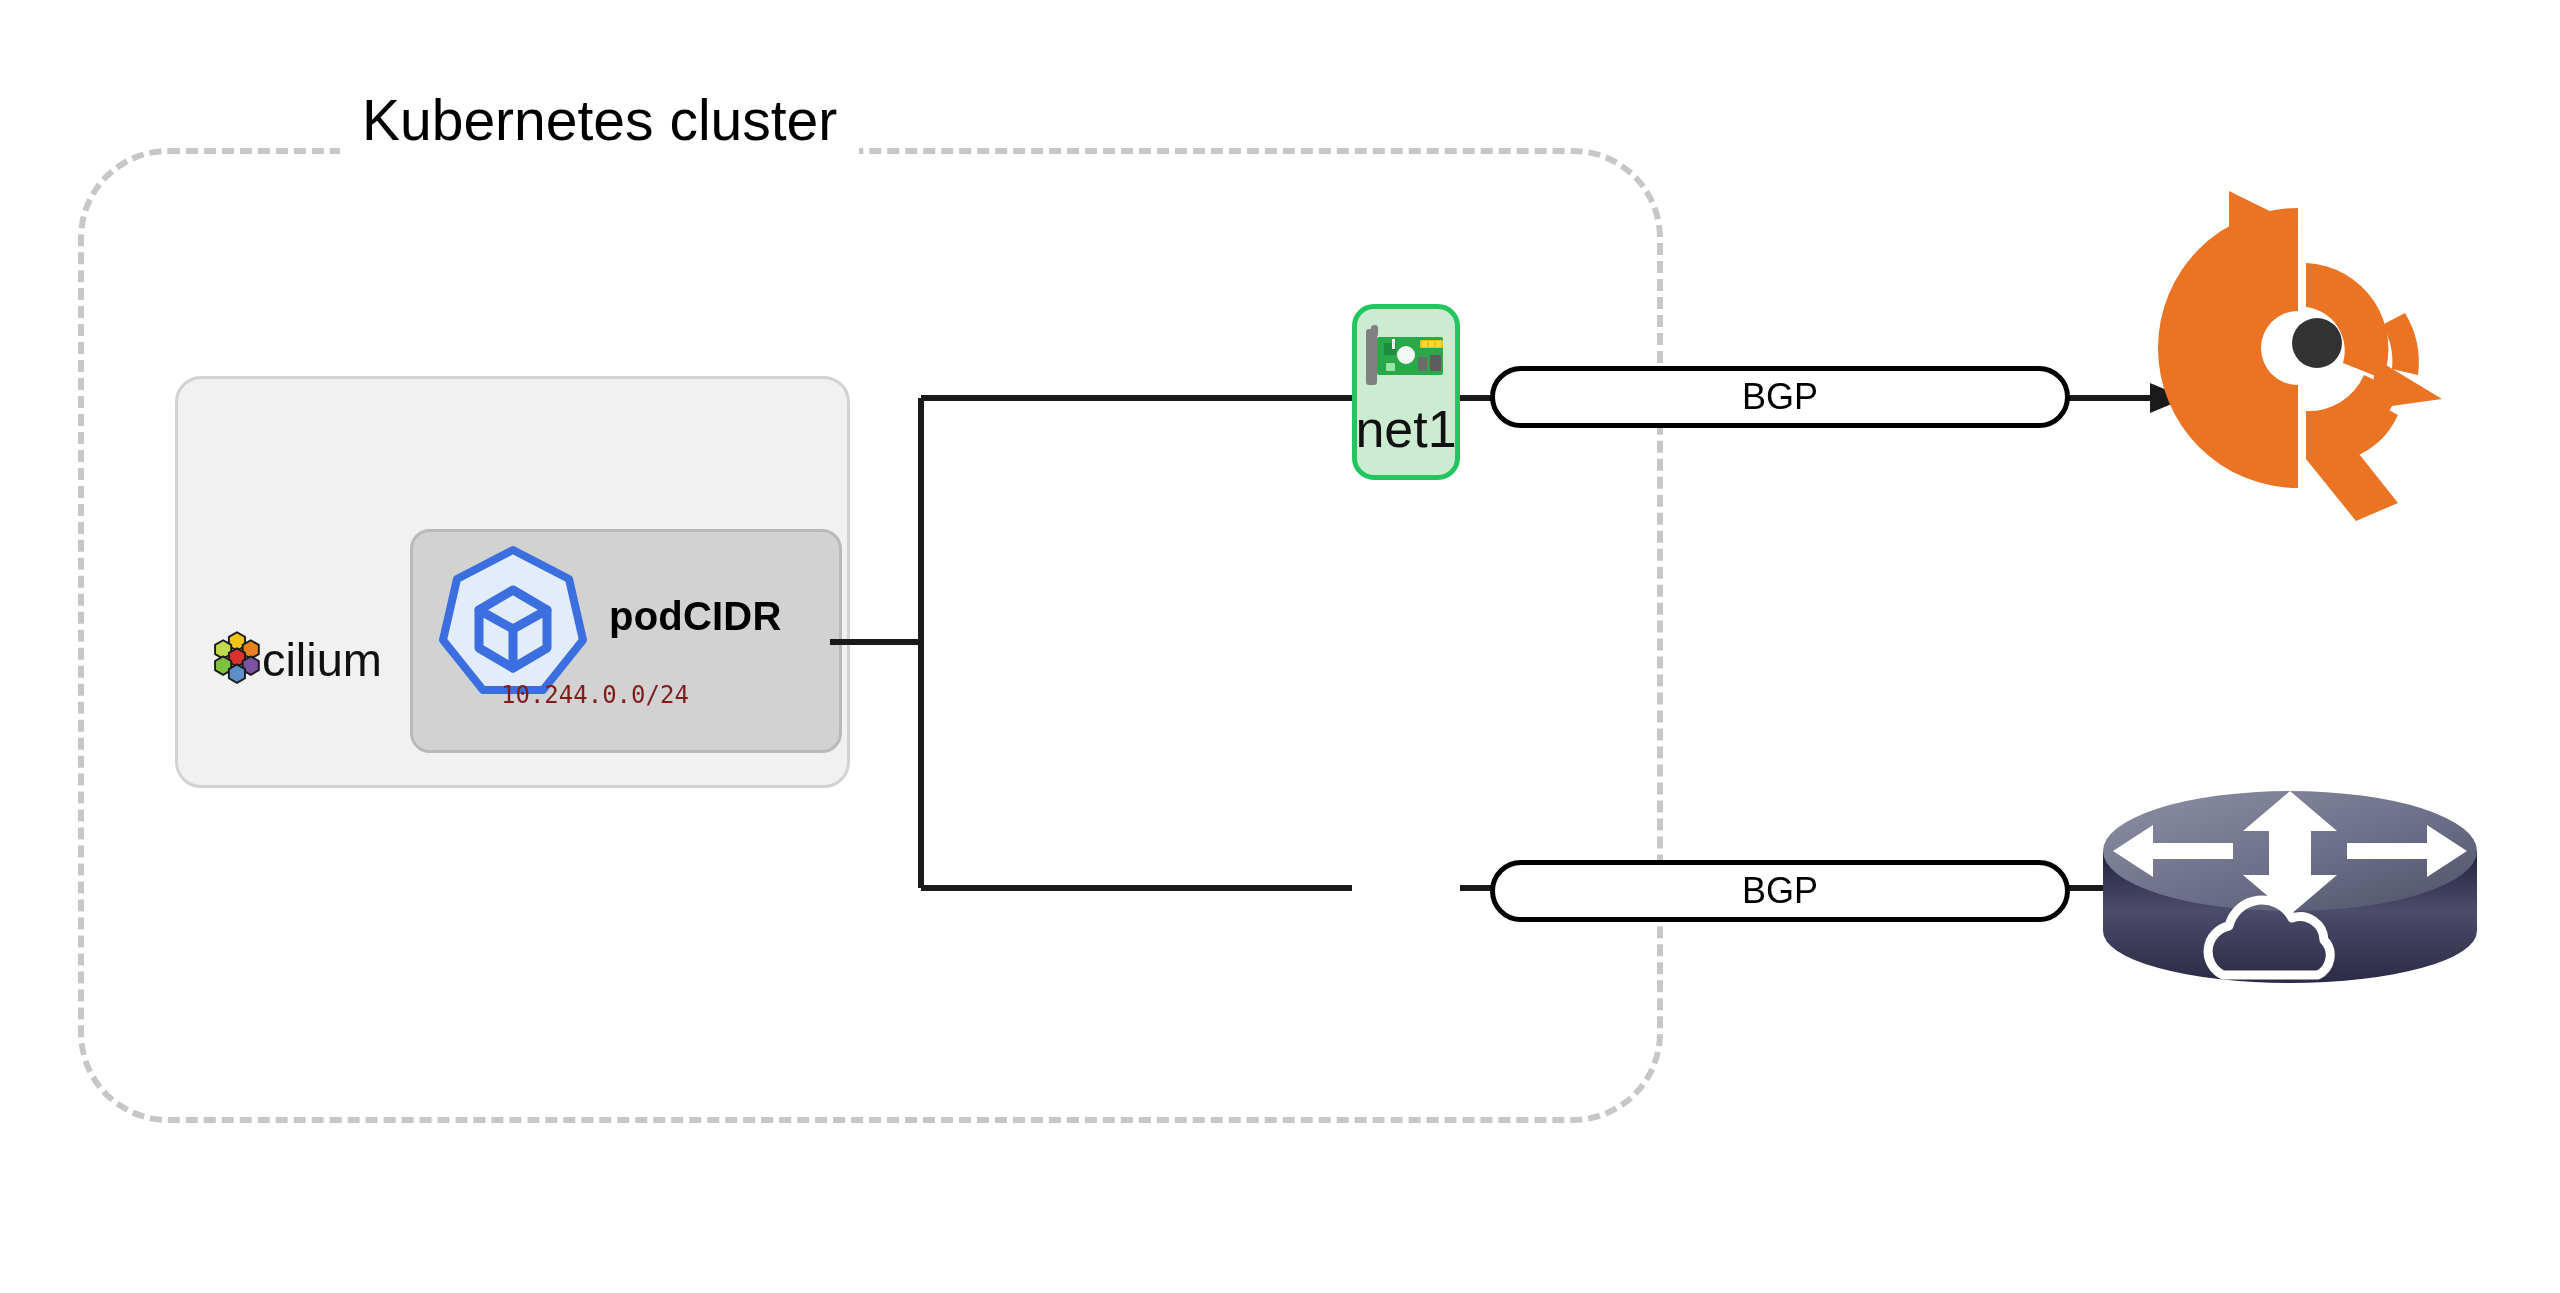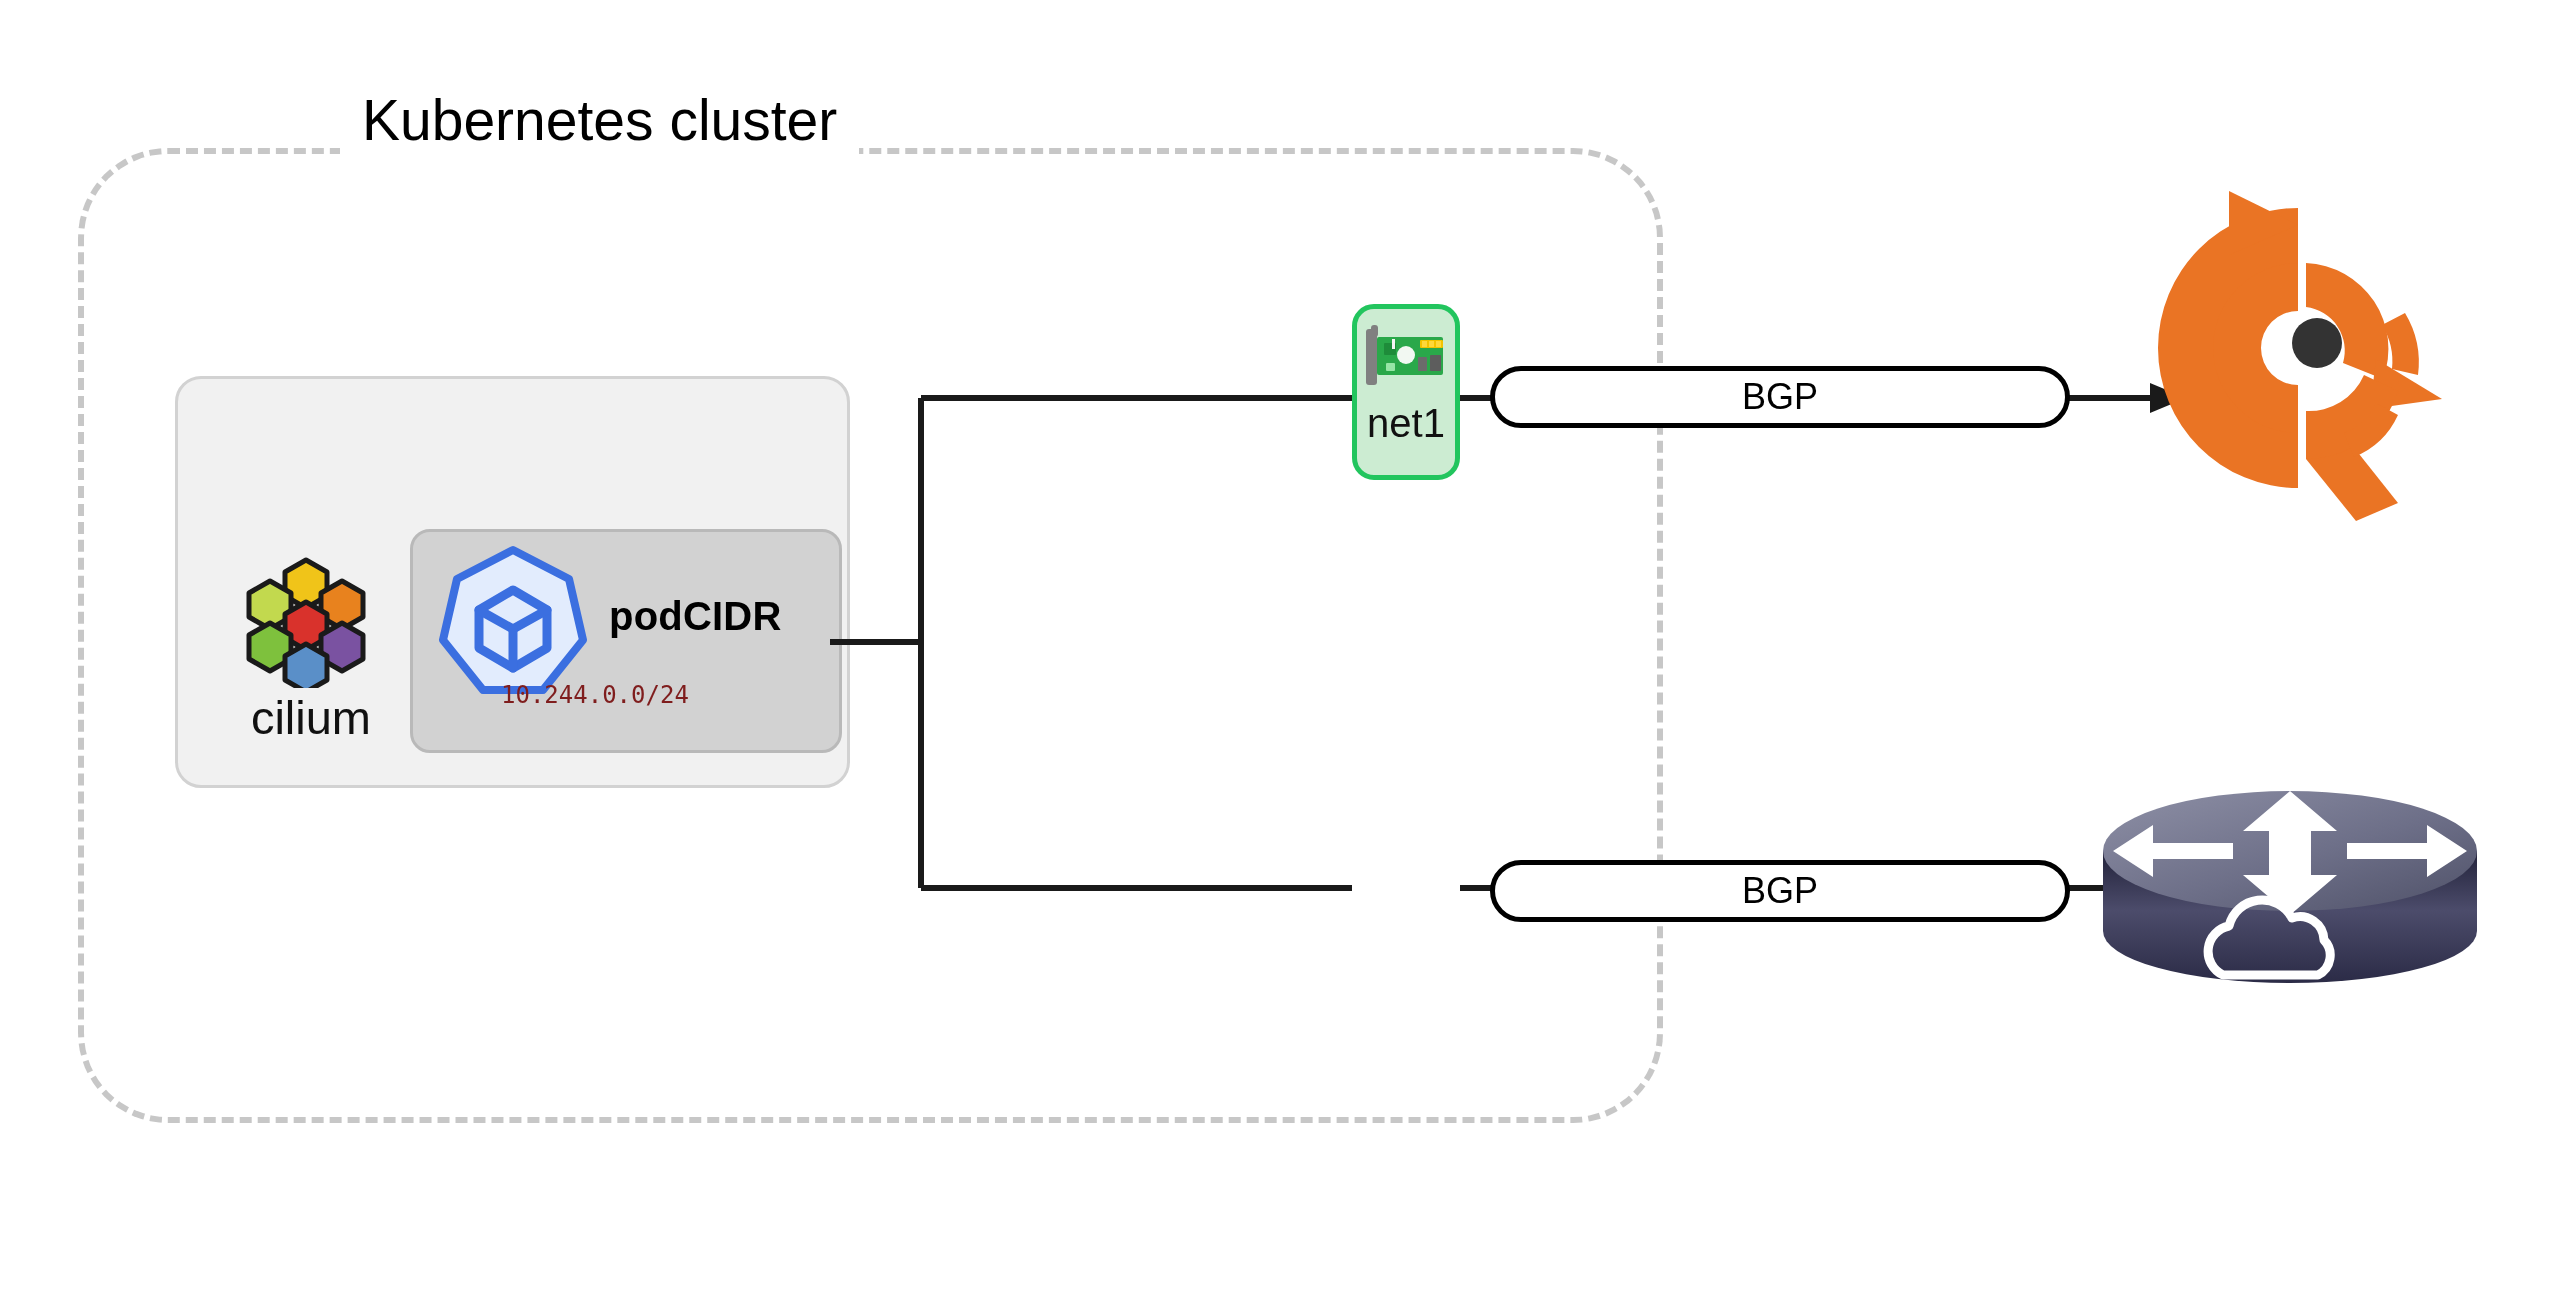--- a/index.html
+++ b/index.html
@@ -51,27 +51,27 @@
     height: 412px;
     background: #f1f1f1;
     border: 3px solid #d2d2d2;
     border-radius: 26px;
     box-sizing: border-box;
   }
 
   
   #cilium-block {
     position: absolute;
-    left: 201px;
+    left: 212px;
     top: 548px;
     width: 170px;
     height: 200px;
     display: flex;
-    flex-direction: column;
-    align-items: flex-end;
+    flex-direction: row;
+    align-items: center;
   }
   #cilium-hex-logo { width: 130px; height: 132px; display:block; }
   #cilium-label {
     margin-top: 6px;
     font-size: 47px;
     color: #111111;
     line-height: 1;
     white-space: nowrap;
   }
 
@@ -135,21 +135,21 @@
     box-sizing: border-box;
     display: flex;
     flex-direction: column;
     align-items: center;
     justify-content: flex-start;
   }
   #nic-net1 { left: 1352px; top: 296px; }
   #nic-net4 { left: 1352px; top: 790px; }
   .nic-icon { width: 88px; height: 74px; margin-top: 12px; display:block; }
   .nic-label {
-    font-size: 40px;
+    font-size: 52px;
     color: #111111;
     line-height: 1;
     margin-top: 8px;
     white-space: nowrap;
   }
 
   
   .bgp-pill {
     position: absolute;
     width: 580px;

